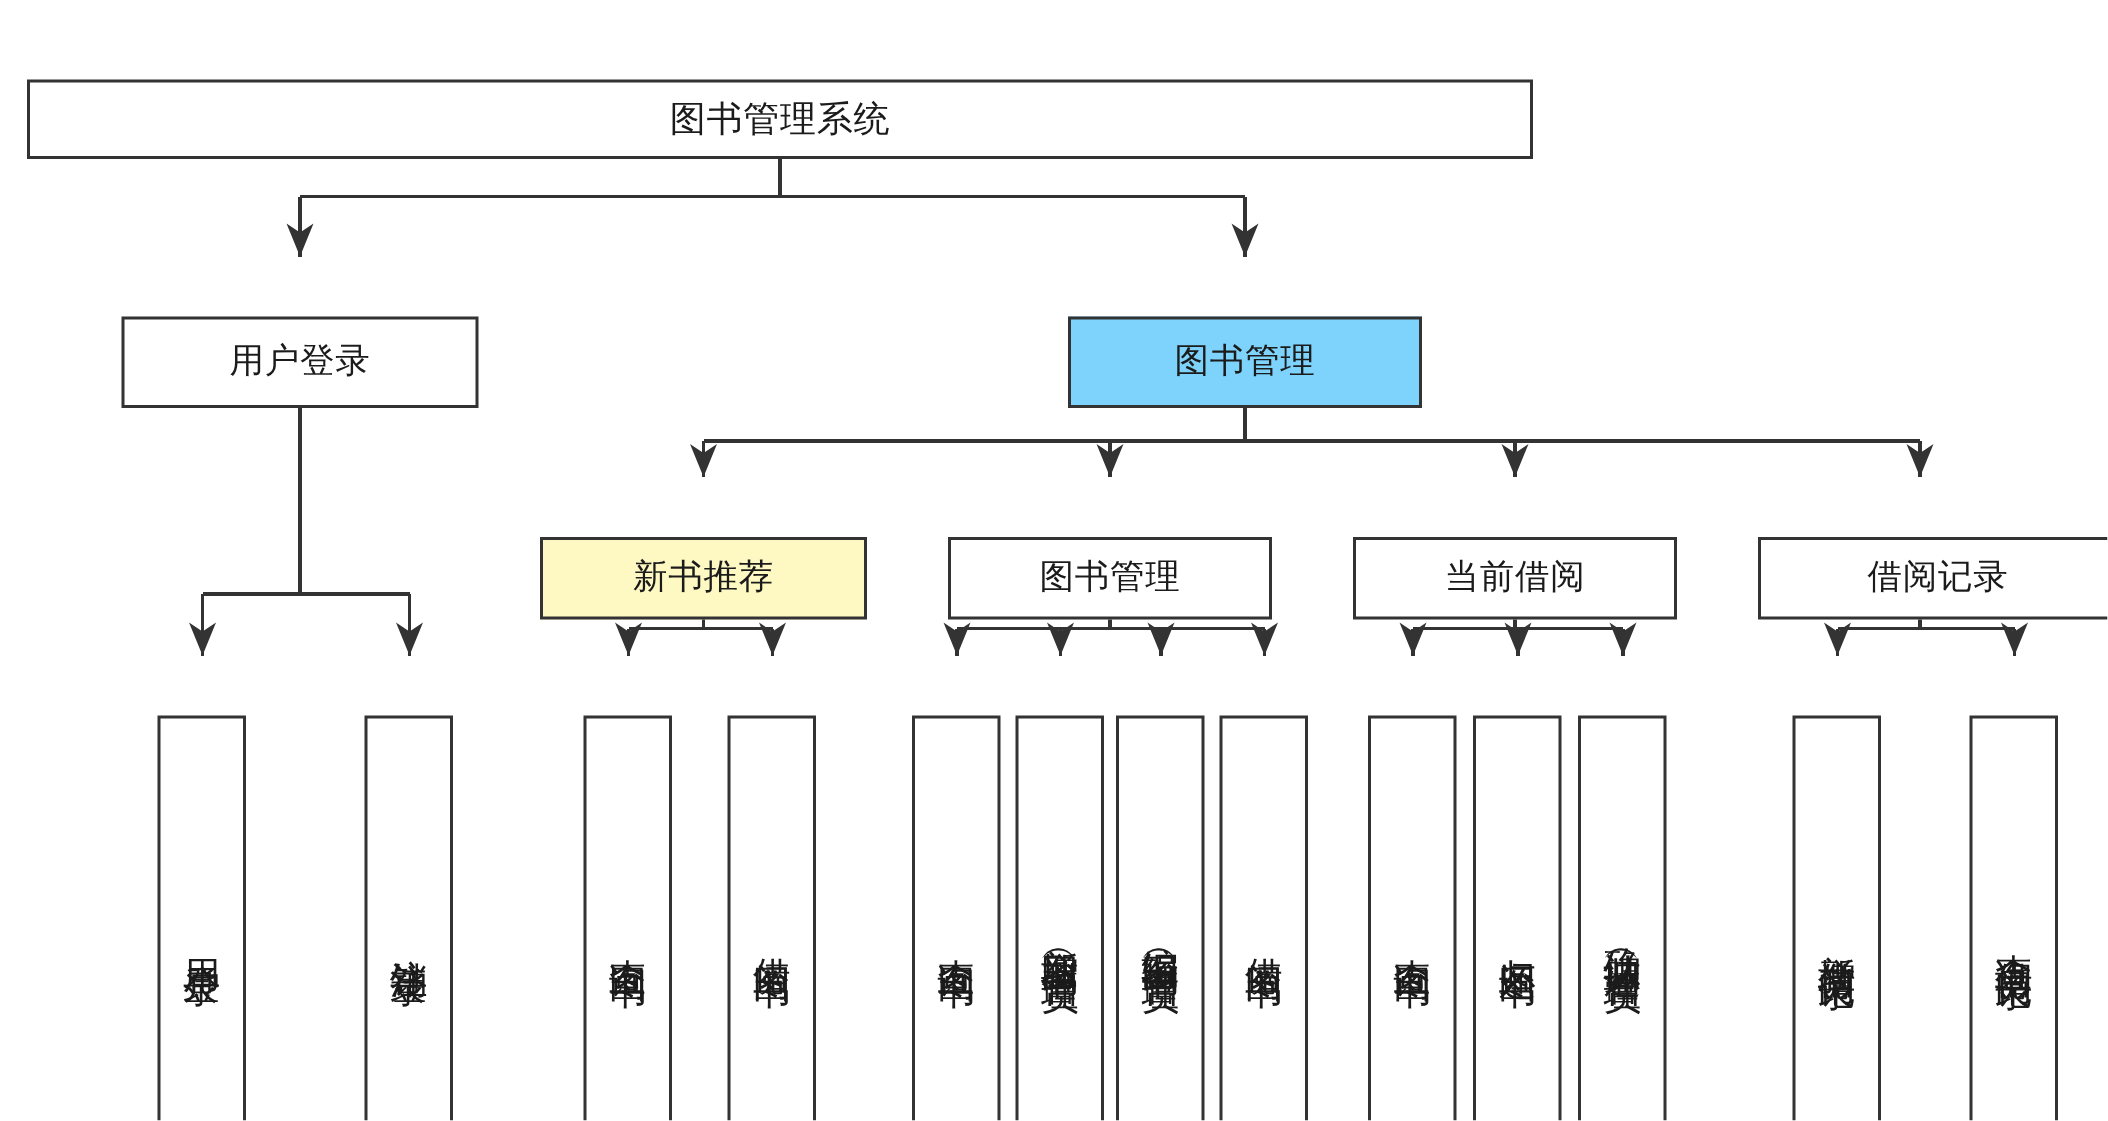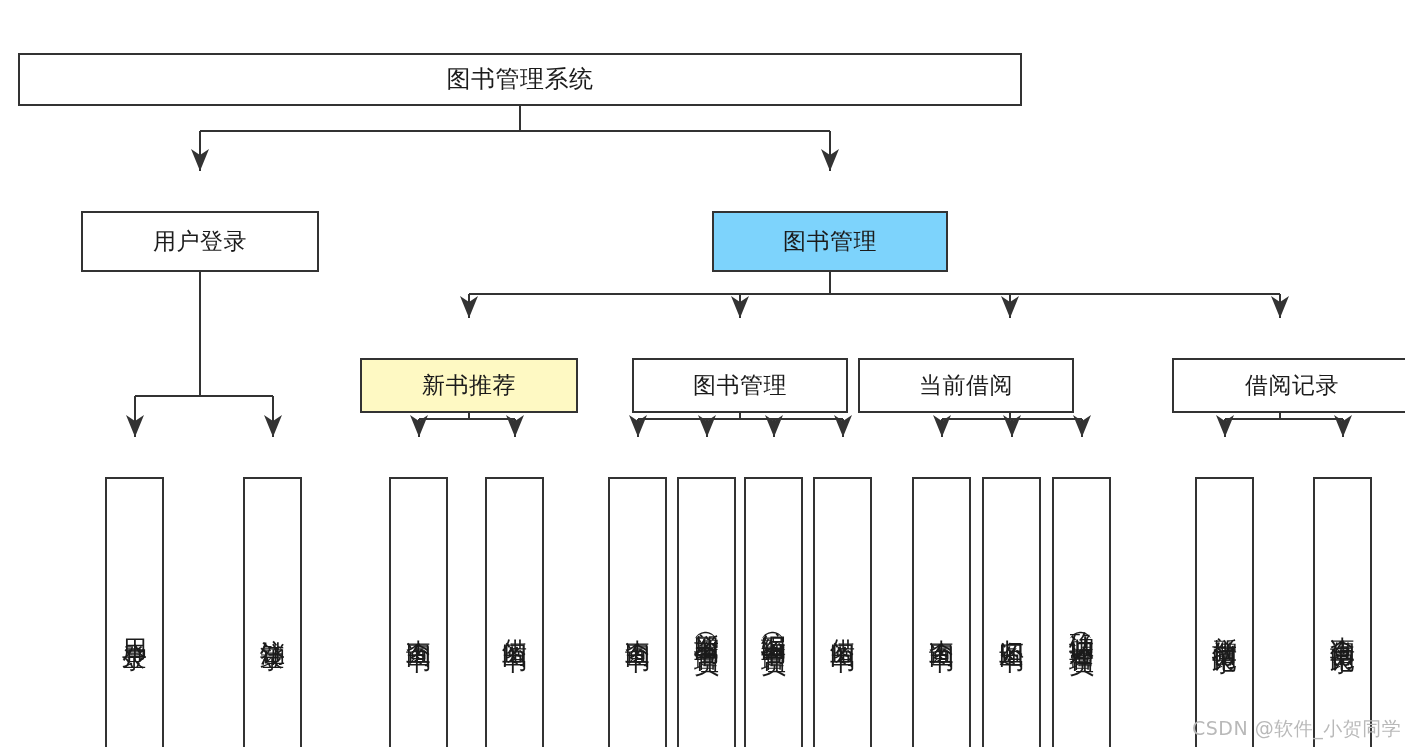--- a/index.html
+++ b/index.html
@@ -141,21 +141,21 @@
       </div>
       <div class="node horiz" style="left: 712px; top: 171px; width: 236px; height: 61px; border-color: rgb(51, 51, 51); background: #7dd3fc;">
         <span class="node-label" style="color: rgb(27, 27, 27);">图书管理</span>
       </div>
       <div class="node horiz" style="left: 360px; top: 318px; width: 218px; height: 55px; border-color: rgb(51, 51, 51); background: #fef9c3;">
         <span class="node-label" style="color: rgb(27, 27, 27);">新书推荐</span>
       </div>
       <div class="node horiz" style="left: 632px; top: 318px; width: 216px; height: 55px; border-color: rgb(51, 51, 51); background: rgb(255, 255, 255);">
         <span class="node-label" style="color: rgb(27, 27, 27);">图书管理</span>
       </div>
-      <div class="node horiz" style="left: 858px; top: 318px; width: 216px; height: 55px; border-color: rgb(51, 51, 51); background: rgb(255, 255, 255);">
+      <div class="node horiz" style="left: 902px; top: 318px; width: 216px; height: 55px; border-color: rgb(51, 51, 51); background: rgb(255, 255, 255);">
         <span class="node-label" style="color: rgb(27, 27, 27);">当前借阅</span>
       </div>
       <div class="node horiz" style="left: 1172px; top: 318px; width: 240px; height: 55px; border-color: rgb(51, 51, 51); background: rgb(255, 255, 255);">
         <span class="node-label" style="color: rgb(27, 27, 27);">借阅记录</span>
       </div>
       <div class="node vert" style="left: 105px; top: 437px; width: 59px; height: 296px; border-color: rgb(51, 51, 51); background: rgb(255, 255, 255);">
         <span class="node-label" style="color: rgb(27, 27, 27);">用户登录</span>
       </div>
       <div class="node vert" style="left: 243px; top: 437px; width: 59px; height: 296px; border-color: rgb(51, 51, 51); background: rgb(255, 255, 255);">
         <span class="node-label" style="color: rgb(27, 27, 27);">注销登录</span>
@@ -188,15 +188,14 @@
         <span class="node-label" style="color: rgb(27, 27, 27);">确认归还（管理员）</span>
       </div>
       <div class="node vert" style="left: 1195px; top: 437px; width: 59px; height: 296px; border-color: rgb(51, 51, 51); background: rgb(255, 255, 255);">
         <span class="node-label" style="color: rgb(27, 27, 27);">新增借阅记录</span>
       </div>
       <div class="node vert" style="left: 1313px; top: 437px; width: 59px; height: 296px; border-color: rgb(51, 51, 51); background: rgb(255, 255, 255);">
         <span class="node-label" style="color: rgb(27, 27, 27);">查询借阅记录</span>
       </div>
     </div>
 
-  <div class="watermark" style="left: 1192px; top: 716px; color: rgb(185, 185, 185);">CSDN @软件_小贺同学</div>
 
 </div>
 
 </body></html>

